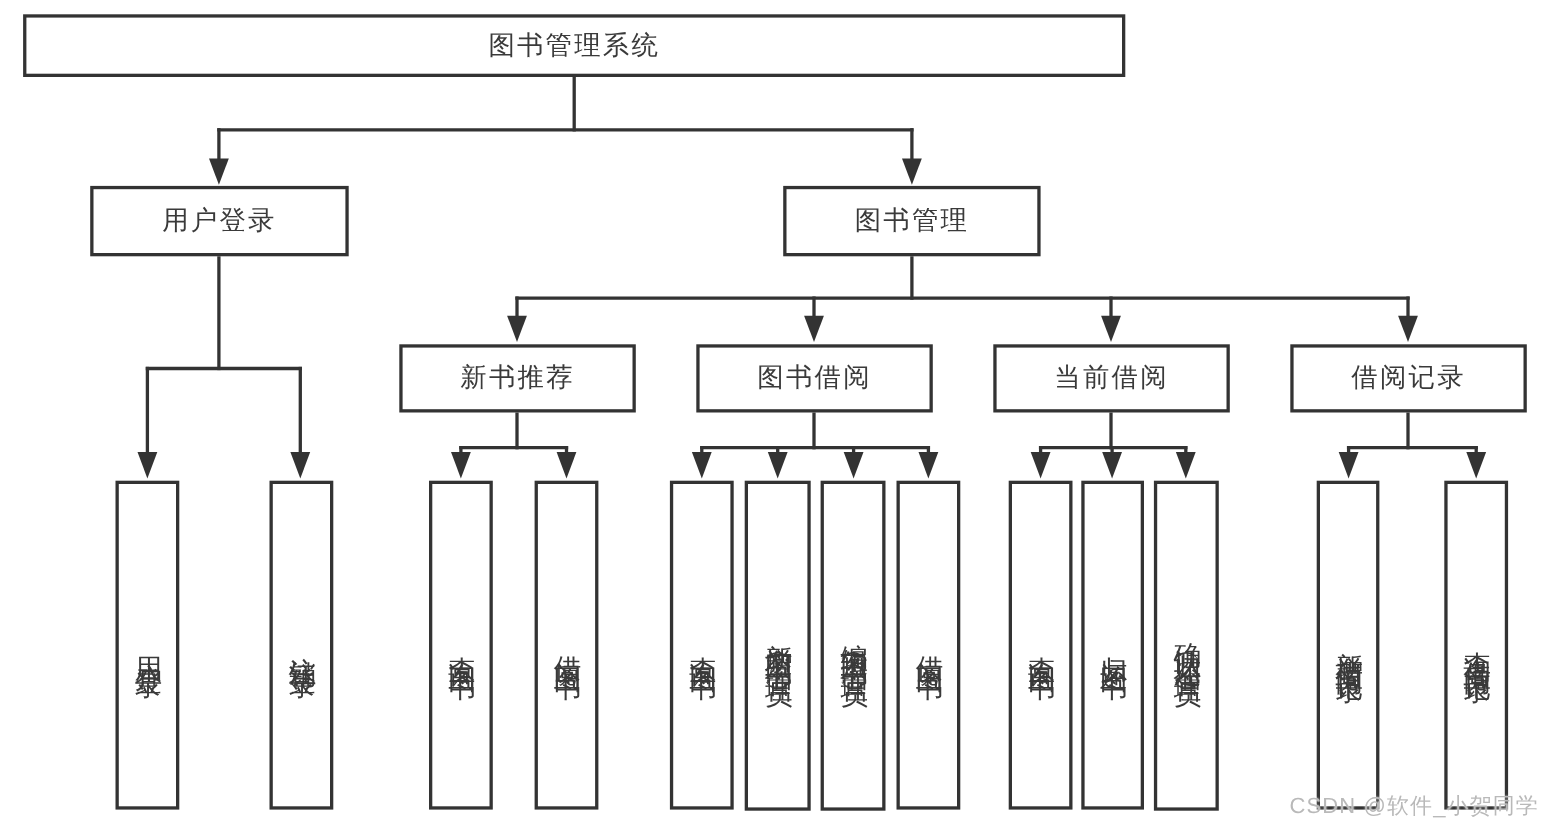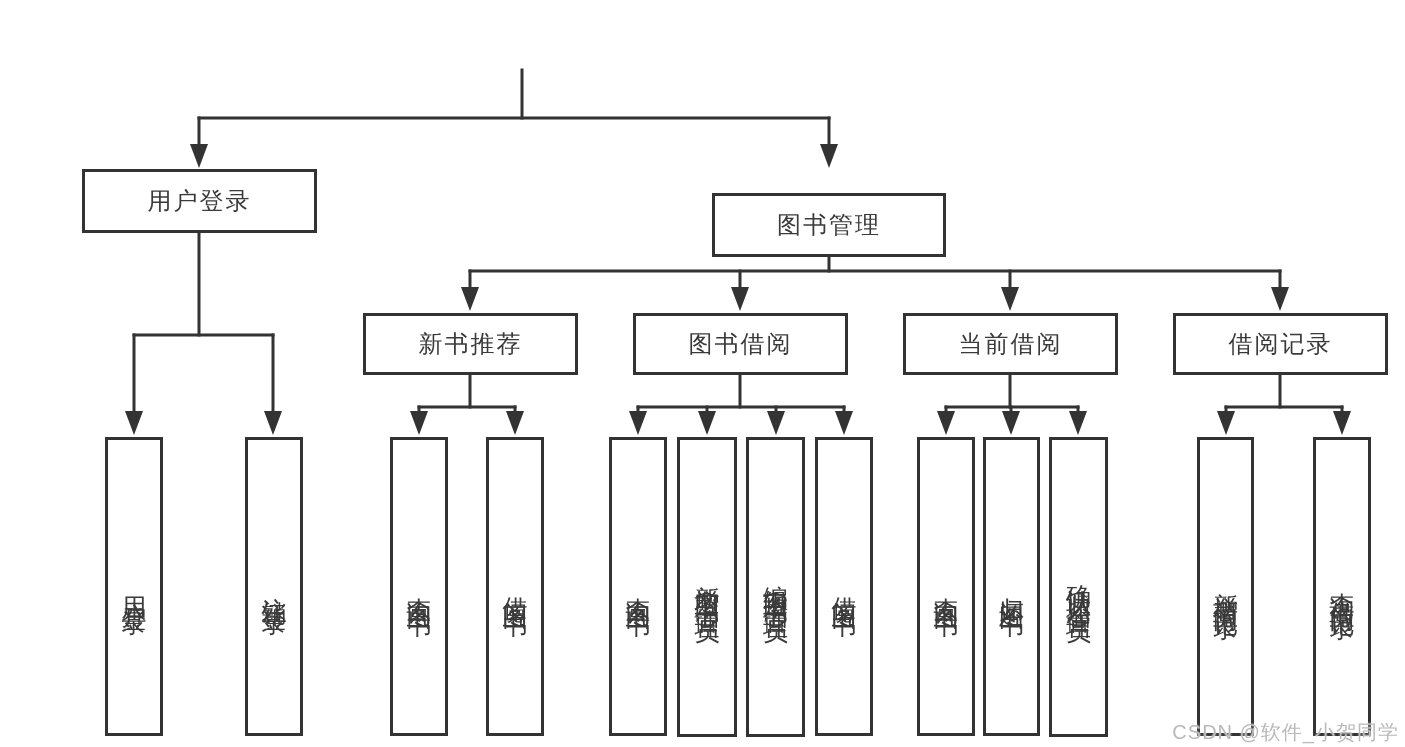--- a/index.html
+++ b/index.html
@@ -121,25 +121,28 @@
       <polygon points="767,411 785,411 776,435"></polygon>
       <polygon points="835,411 853,411 844,435"></polygon>
       <polygon points="937,411 955,411 946,435"></polygon>
       <polygon points="1002,411 1020,411 1011,435"></polygon>
       <polygon points="1069,411 1087,411 1078,435"></polygon>
       <polygon points="1217,411 1235,411 1226,435"></polygon>
       <polygon points="1333,411 1351,411 1342,435"></polygon>
     </g>
   </svg>
 
+  <div class="node hnode" style="left:21px; top:13px; width:1002px; height:57px;">
+    <span>图书管理系统</span>
+  </div>
 
   <div class="node hnode" style="left:82px; top:169px; width:235px; height:64px;">
     <span>用户登录</span>
   </div>
-  <div class="node hnode" style="left:712px; top:169px; width:234px; height:64px;margin-top:24px;">
+  <div class="node hnode" style="left:712px; top:169px; width:234px; height:64px;">
     <span>图书管理</span>
   </div>
 
   <div class="node hnode" style="left:633px; top:313px; width:215px; height:62px;">
     <span>图书借阅</span>
   </div>
   <div class="node hnode" style="left:363px; top:313px; width:215px; height:62px;">
     <span>新书推荐</span>
   </div>
   <div class="node hnode" style="left:903px; top:313px; width:215px; height:62px;text-align:center;">

